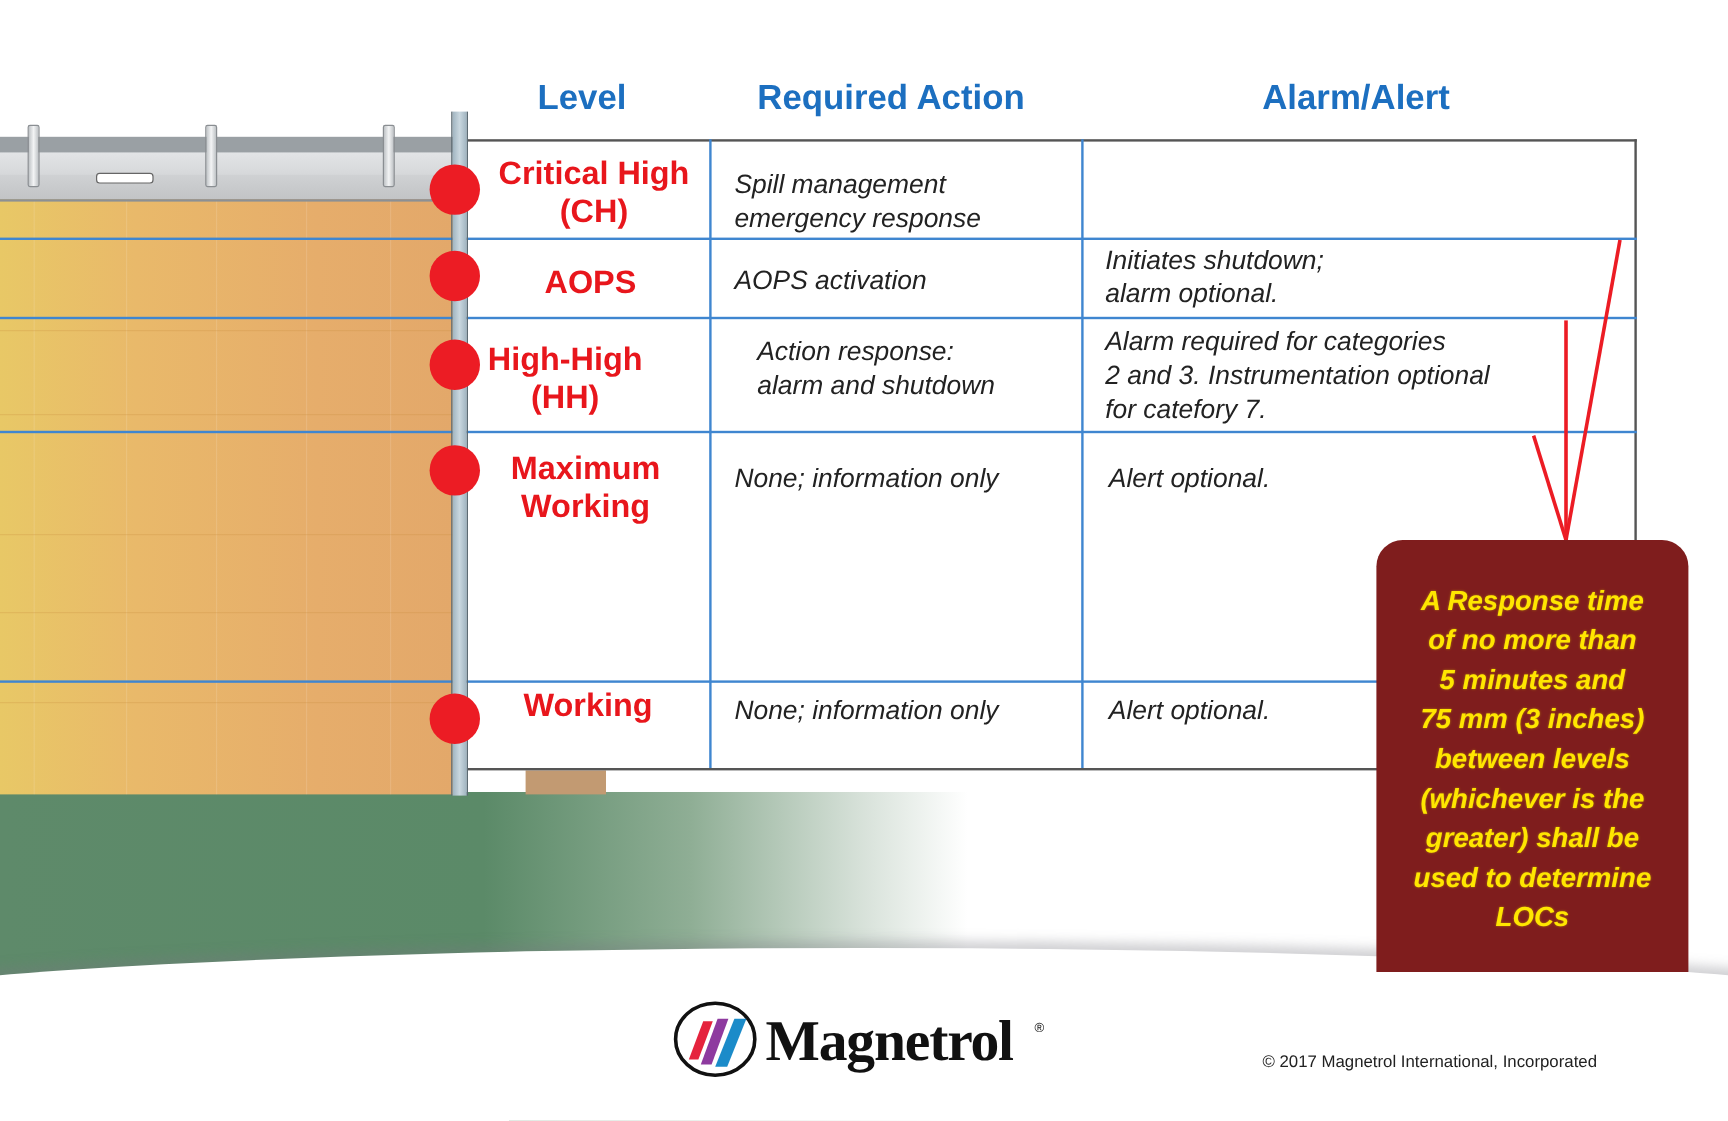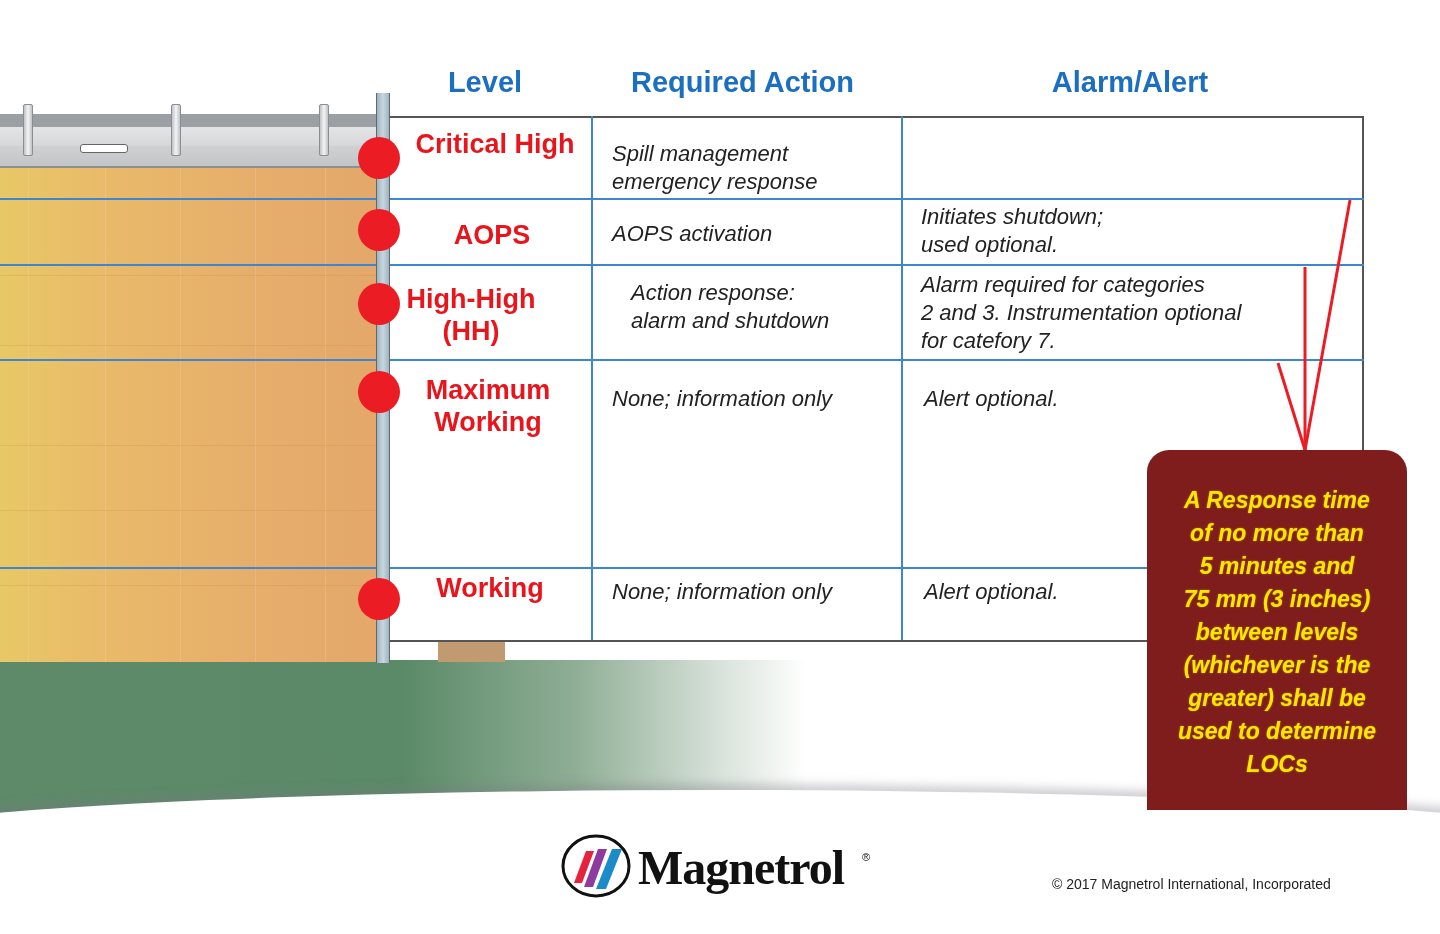--- a/index.html
+++ b/index.html
@@ -88,31 +88,32 @@
 <div class="abs" id="tank-wall"></div>
 
 <div class="dot" style="left:358px;top:137px;"></div>
 <div class="dot" style="left:358px;top:209px;"></div>
 <div class="dot" style="left:358px;top:283px;"></div>
 <div class="dot" style="left:358px;top:371px;"></div>
 <div class="dot" style="left:358px;top:578px;"></div>
 
 <div class="level" style="left:395px;top:128px;">
   <div>Critical High</div>
+  <div>(CH)</div>
 </div>
 <div class="cell" style="left:612px;top:140px;white-space:pre-line;">Spill management
 emergency response</div>
 <div class="cell" style="left:921px;top:128px;white-space:pre-line;"></div>
 
 <div class="level" style="left:392px;top:219px;">
   <div>AOPS</div>
 </div>
 <div class="cell" style="left:612px;top:220px;white-space:pre-line;">AOPS activation</div>
 <div class="cell" style="left:921px;top:203px;white-space:pre-line;">Initiates shutdown;
-used optional.</div>
+alarm optional.</div>
 
 <div class="level" style="left:371px;top:283px;">
   <div>High-High</div>
   <div>(HH)</div>
 </div>
 <div class="cell" style="left:631px;top:279px;white-space:pre-line;">Action response:
 alarm and shutdown</div>
 <div class="cell" style="left:921px;top:271px;white-space:pre-line;">Alarm required for categories
 2 and 3. Instrumentation optional
 for catefory 7.</div>

